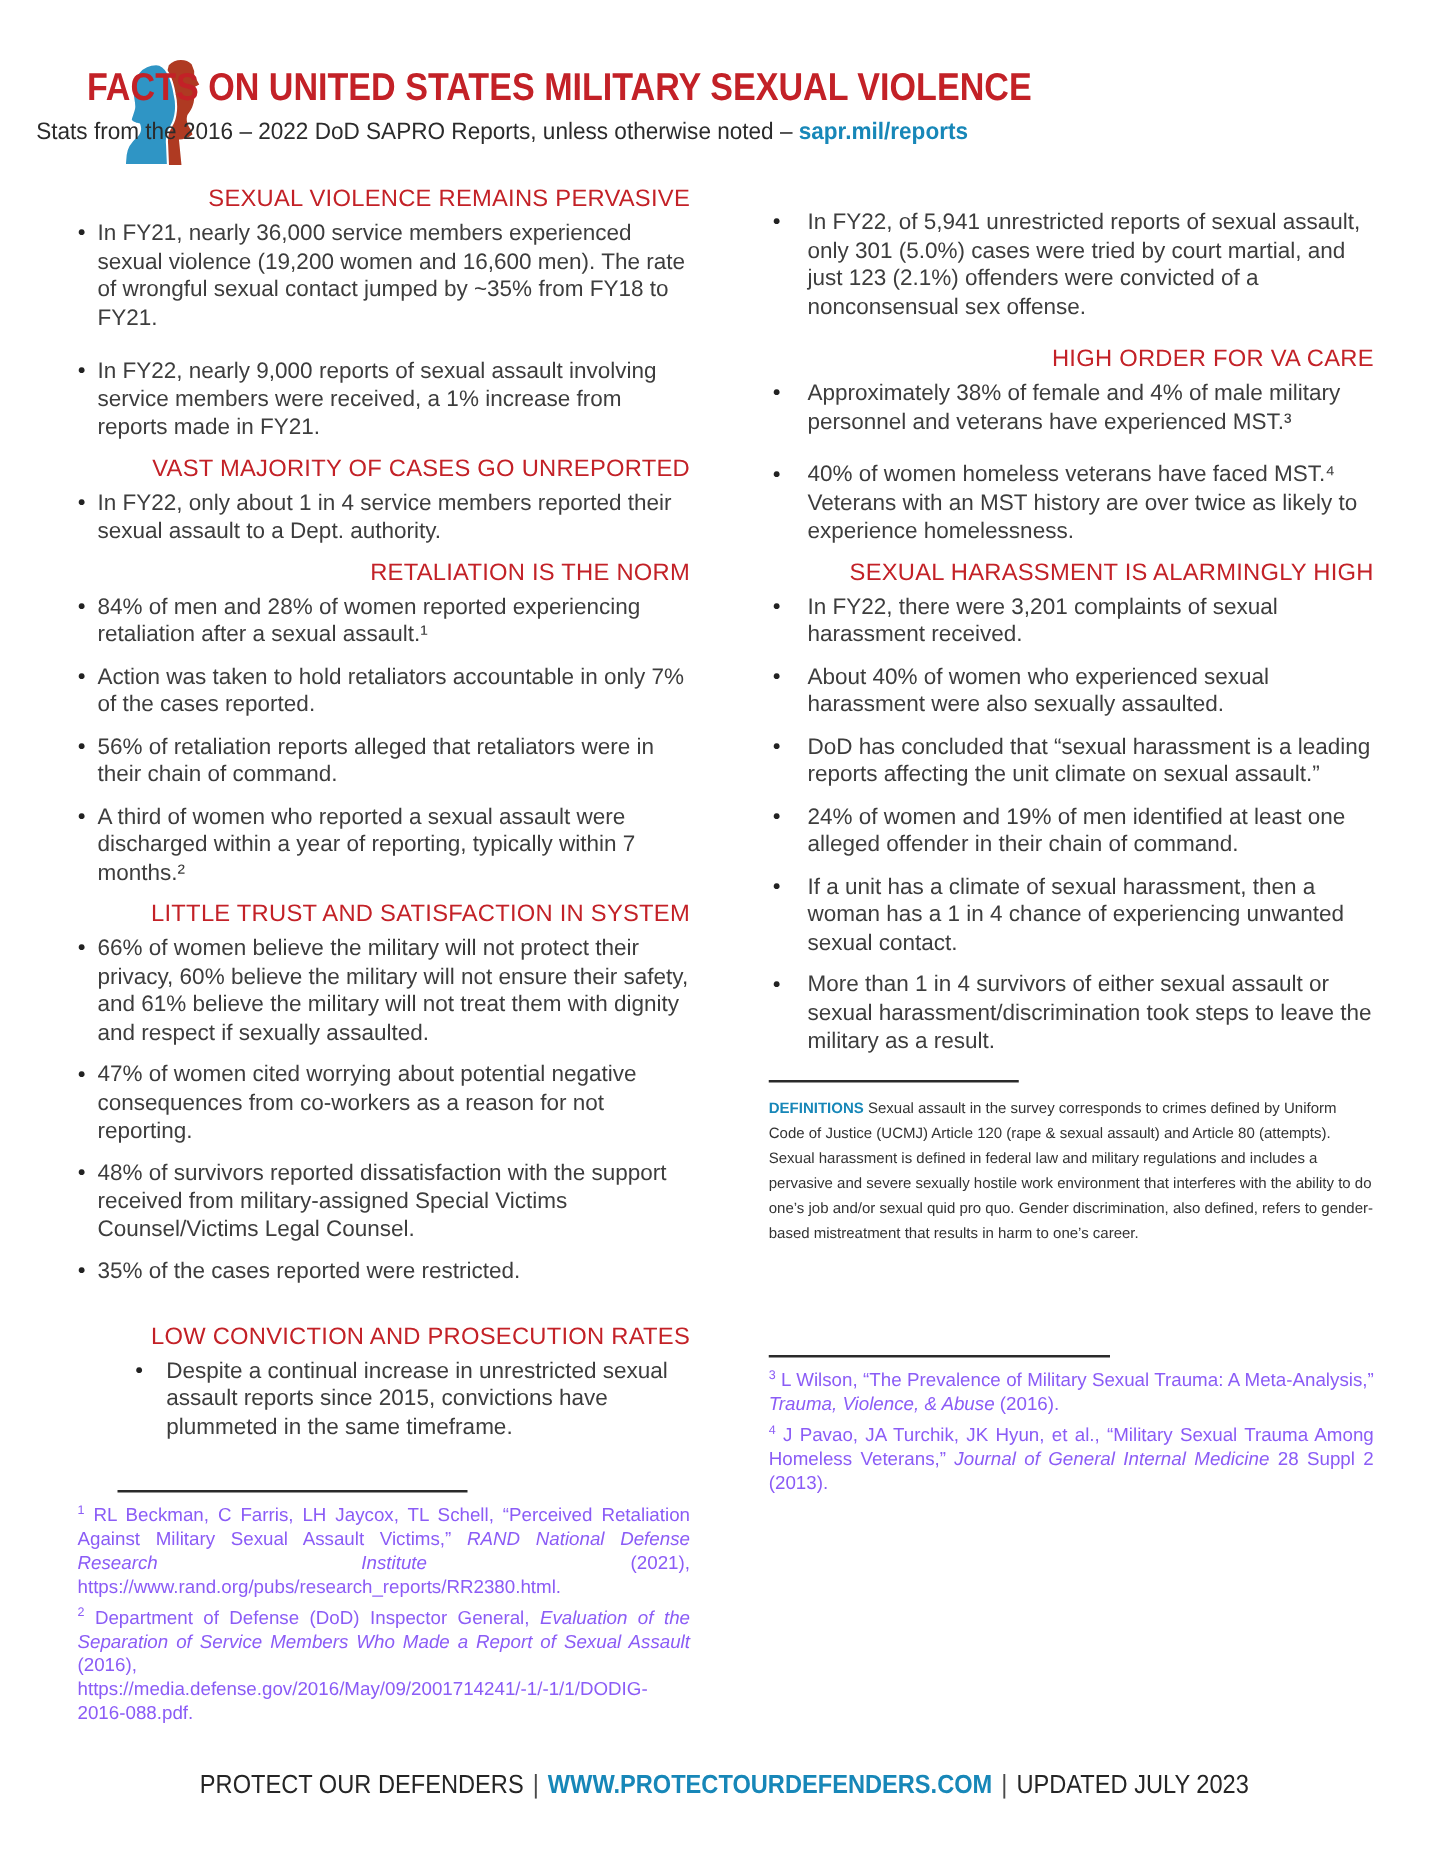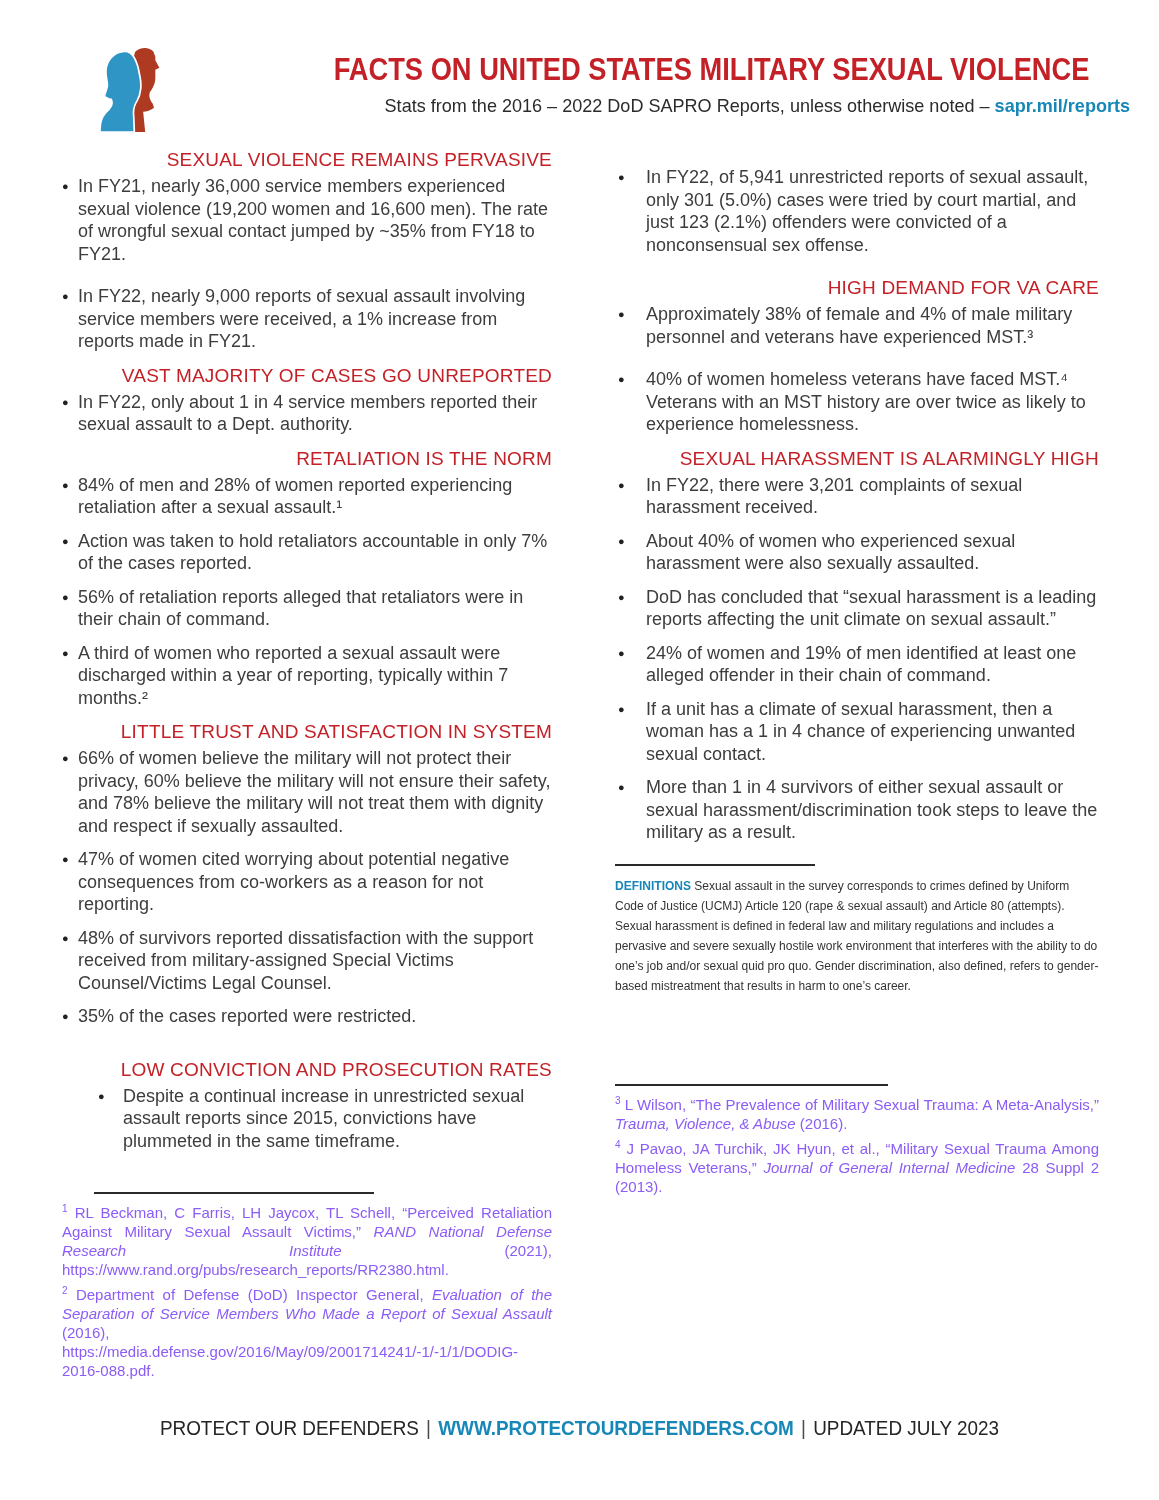--- a/index.html
+++ b/index.html
@@ -3,21 +3,21 @@
 <meta charset="utf-8">
 <style>
   html,body{margin:0;padding:0;}
   body{
     width:1159px;height:1500px;position:relative;background:#ffffff;
     font-family:"Liberation Sans","DejaVu Sans",sans-serif;
     color:#3d3d3d;overflow:hidden;
   }
   
   .logo{position:absolute;left:98px;top:44px;width:70px;height:88px;}
-  .masthead{position:absolute;left:0;top:52px;width:1159px;text-align:right;}
+  .masthead{position:absolute;left:0;top:52px;width:1159px;text-align:left;}
   .title{
     margin:0;color:#c32127;font-size:31px;font-weight:700;letter-spacing:0;
     transform:scaleX(0.88);transform-origin:50% 50%;white-space:nowrap;
   }
   .subtitle{
     margin:7px 0 0 0;color:#2b2b2b;font-size:19px;font-weight:500;
     transform:scaleX(0.95);transform-origin:50% 50%;white-space:nowrap;
   }
   .subtitle .link{color:#1787b8;font-weight:700;text-decoration:none;}
   
@@ -26,21 +26,21 @@
   .col-right{left:615px;top:166px;width:484px;}
   .shead{
     color:#c32127;font-size:19px;line-height:23px;font-weight:400;
     margin:10px 0 4px 0;letter-spacing:0.2px;text-align:right;
   }
   .section:first-child .shead{margin-top:0;}
   .li{display:flex;margin:0 0 11px 0;}
   .dot{flex:0 0 16px;font-size:11px;line-height:22.5px;color:#222;}
   .col-right .dot{flex:0 0 28px;padding-left:3px;}
   .gap-lg{margin-bottom:20px;}
-  .sub{margin-left:33px;margin-top:30px;}
+  .sub{margin-left:43px;margin-top:30px;}
   .sub .dot{flex:0 0 25px;padding-left:3px;}
   sup{font-size:12px;line-height:0;}
   
   .rule{border:none;border-top:2px solid #2a2a2a;width:280px;margin:0 0 9px 0;}
   .fnblock{font-size:15px;line-height:19px;color:#8b5cf6;}
   .fn-left{margin-top:40px;}
   .fn-left .rule{margin-left:32px;}
   .fn-right{margin-top:88px;}
   .fn-right .rule{width:273px;}
   .fn{margin:0 0 6px 0;text-align:justify;overflow-wrap:anywhere;}
@@ -122,21 +122,21 @@
     <div class="li">
         <span class="dot">●</span>
         <span>A third of women who reported a sexual assault were discharged within a year of reporting, typically within 7 months.²</span>
       </div>
   </div>
 
   <div class="section">
     <div class="shead">LITTLE TRUST AND SATISFACTION IN SYSTEM</div>
     <div class="li">
         <span class="dot">●</span>
-        <span>66% of women believe the military will not protect their privacy, 60% believe the military will not ensure their safety, and 78% believe the military will not treat them with dignity and respect if sexually assaulted.</span>
+        <span>66% of women believe the military will not protect their privacy, 60% believe the military will not ensure their safety, and 61% believe the military will not treat them with dignity and respect if sexually assaulted.</span>
       </div>
     <div class="li">
         <span class="dot">●</span>
         <span>47% of women cited worrying about potential negative consequences from co-workers as a reason for not reporting.</span>
       </div>
     <div class="li">
         <span class="dot">●</span>
         <span>48% of survivors reported dissatisfaction with the support received from military-assigned Special Victims Counsel/Victims Legal Counsel.</span>
       </div>
     <div class="li">
@@ -163,21 +163,21 @@
 <div class="col col-right">
 
   <div class="section">
     <div class="li gap-lg">
         <span class="dot">●</span>
         <span>In FY22, of 5,941 unrestricted reports of sexual assault, only 301 (5.0%) cases were tried by court martial, and just 123 (2.1%) offenders were convicted of a nonconsensual sex offense.</span>
       </div>
   </div>
 
   <div class="section">
-    <div class="shead">HIGH DEMAND FOR VA CARE</div>
+    <div class="shead">HIGH ORDER FOR VA CARE</div>
     <div class="li gap-lg">
         <span class="dot">●</span>
         <span>Approximately 38% of female and 4% of male military personnel and veterans have experienced MST.³</span>
       </div>
     <div class="li">
         <span class="dot">●</span>
         <span>40% of women homeless veterans have faced MST.⁴ Veterans with an MST history are over twice as likely to experience homelessness.</span>
       </div>
   </div>
 

